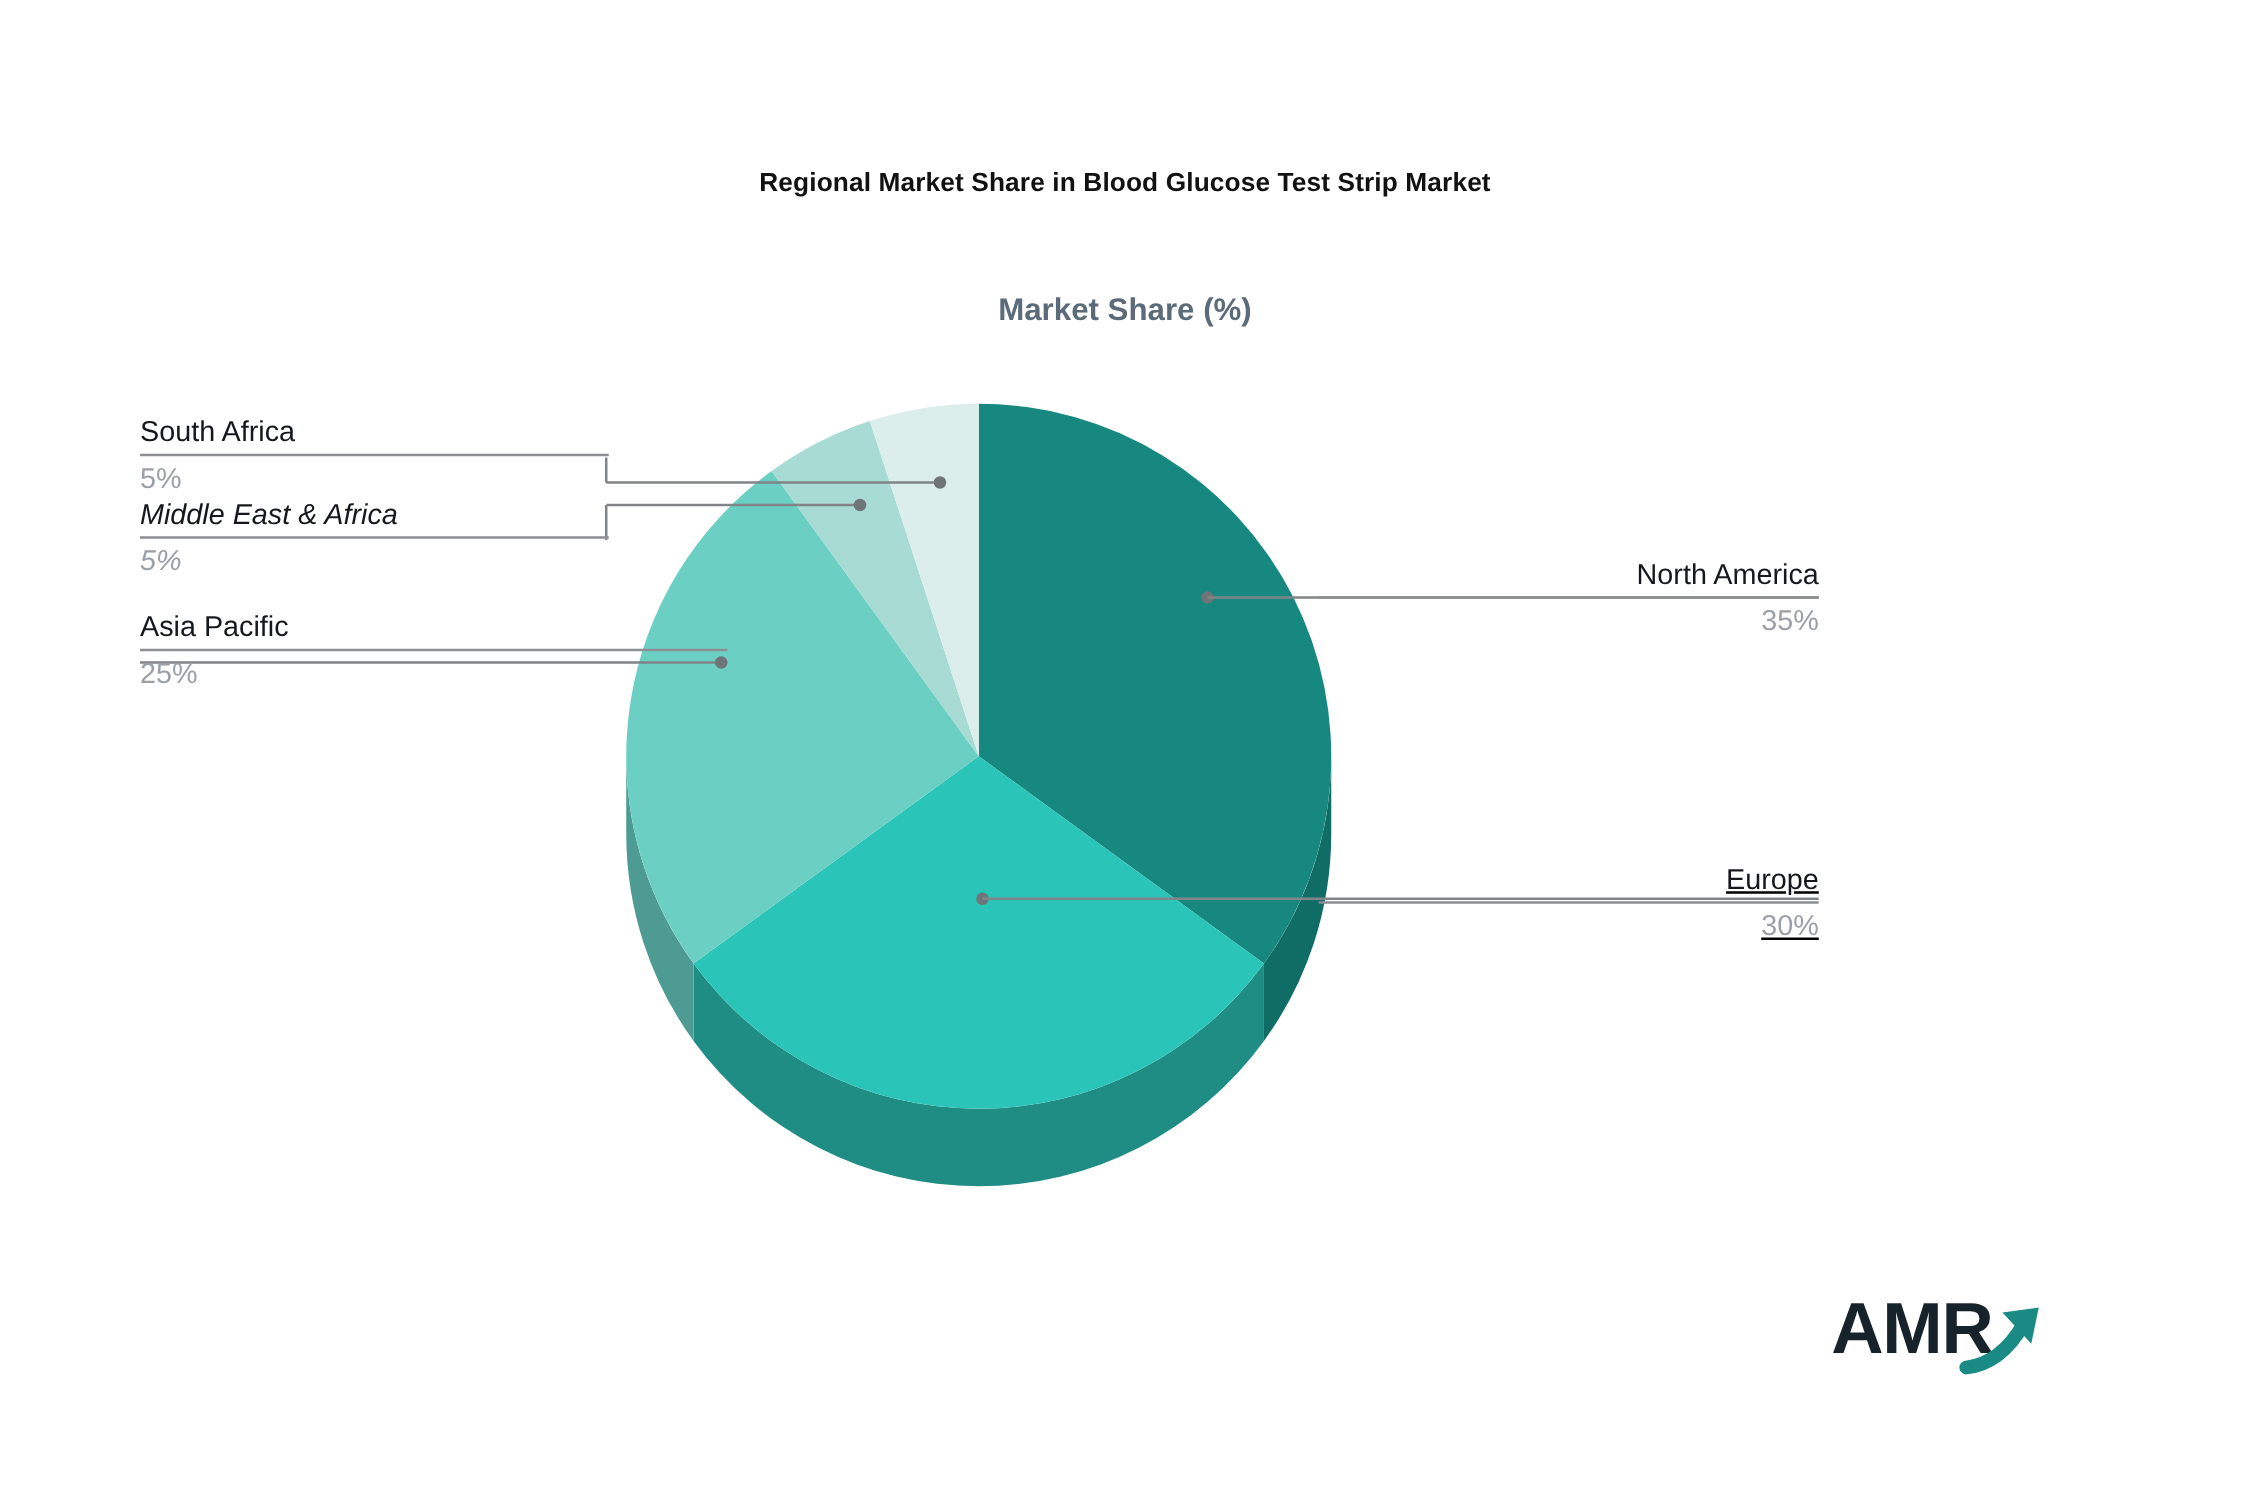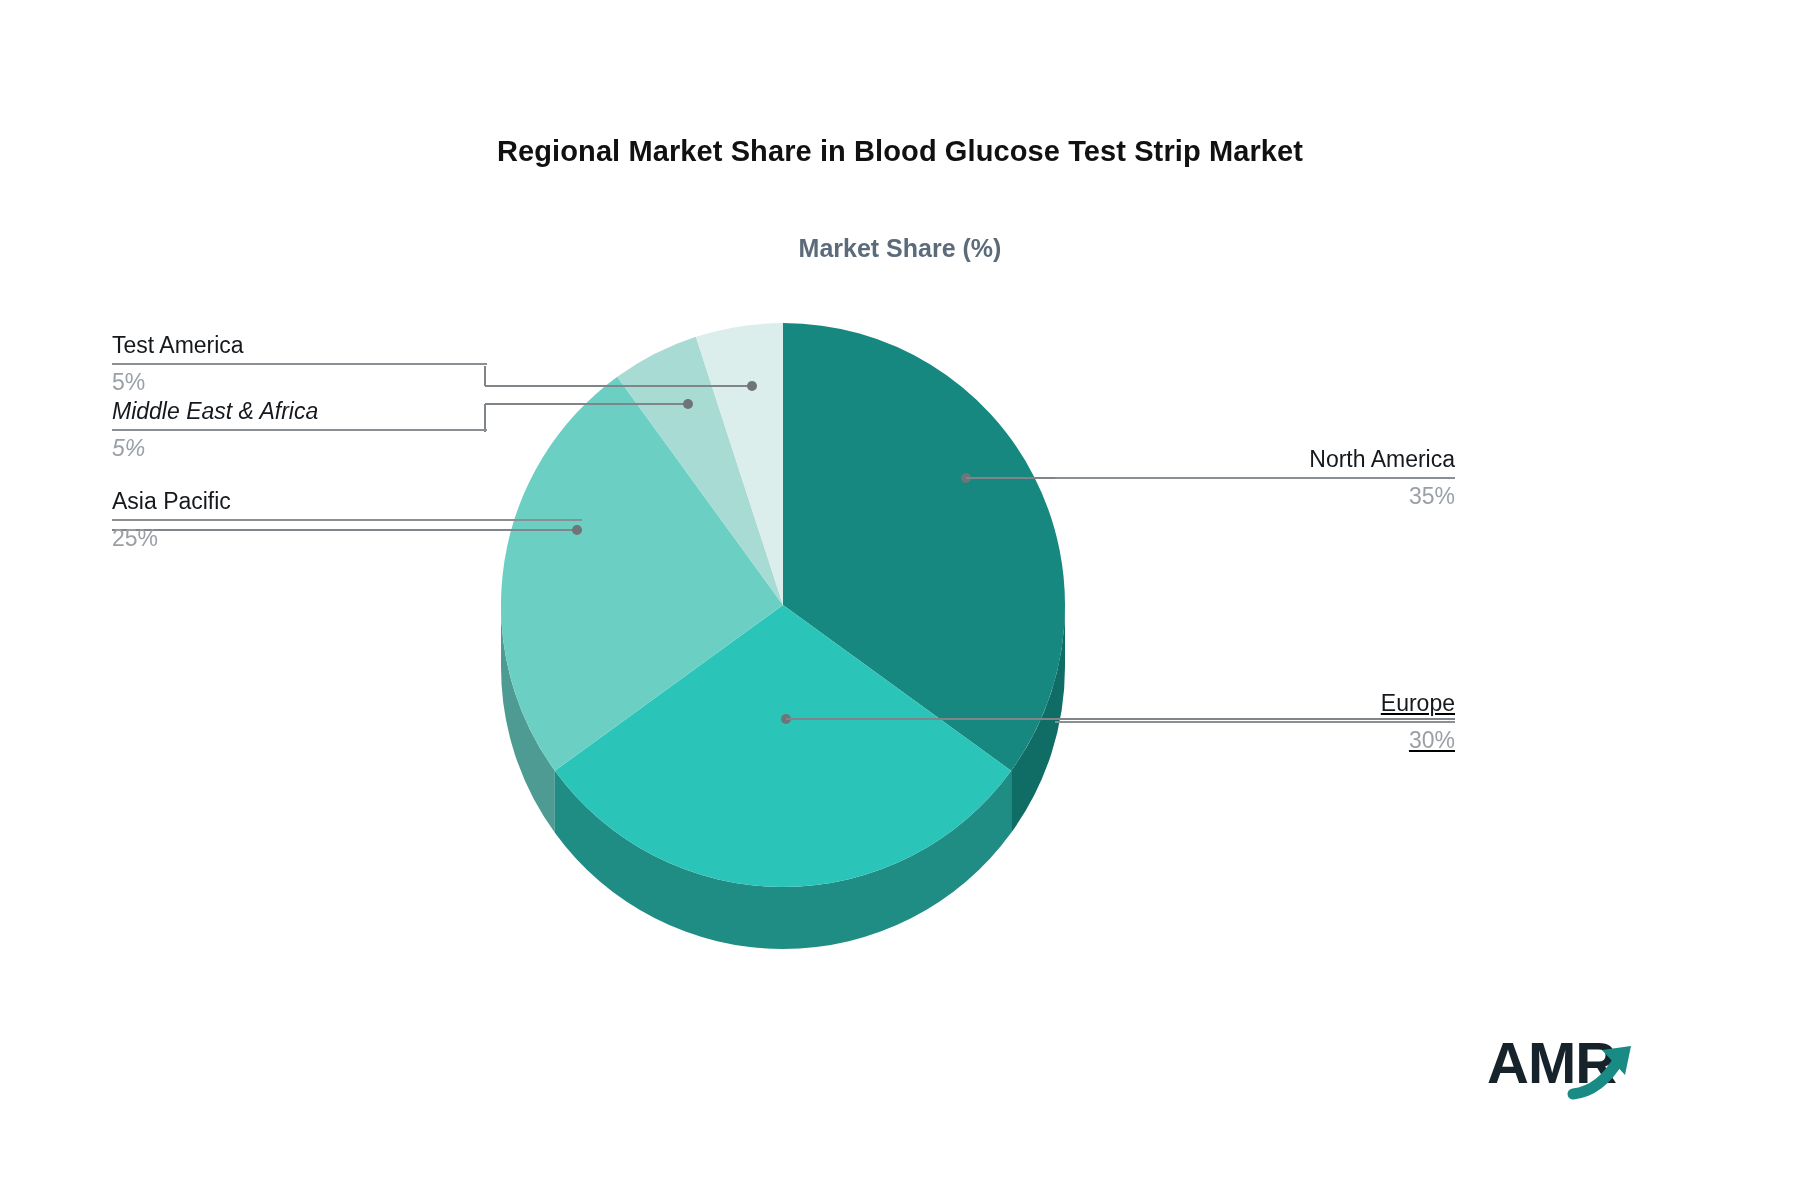--- a/index.html
+++ b/index.html
@@ -22,21 +22,21 @@
     background: #ffffff;
   }
 
   
   .title {
     position: absolute;
     left: 0;
     top: 135px;
     width: 1800px;
     text-align: center;
-    font-size: 29px;
+    font-size: 21px;
     font-weight: bold;
     color: #111111;
     letter-spacing: 0.1px;
   }
   .subtitle {
     position: absolute;
     left: 0;
     top: 190px;
     width: 1800px;
     text-align: center;
@@ -91,21 +91,20 @@
   }
   #amr-logo .amr-text {
     position: absolute;
     left: 0;
     top: 0;
     font-size: 58px;
     font-weight: bold;
     color: #16232b;
     letter-spacing: -1px;
     line-height: 62px;
-    margin-left: 22px;
   }
 </style>
 </head>
 <body>
 
 <div id="stage">
 
   <div class="title">Regional Market Share in Blood Glucose Test Strip Market</div>
   <div class="subtitle">Market Share (%)</div>
 
@@ -133,21 +132,21 @@
         <line x1="112" y1="530" x2="577" y2="530" stroke="#808589" stroke-width="2"></line>
         <circle cx="577" cy="530" r="5" fill="#6f7478"></circle>
         <circle cx="966" cy="478" r="5" fill="#6f7478"></circle>
         <line x1="966" y1="478" x2="1455" y2="478" stroke="#808589" stroke-width="2"></line>
         <circle cx="786" cy="719" r="5" fill="#6f7478"></circle>
         <line x1="786" y1="719" x2="1455" y2="719" stroke="#808589" stroke-width="2"></line>
       </g>
   </svg>
 
   <div class="callout left" style="left:112px; top:330px; width:375px;">
-    <div class="cl-name">Test America</div>
+    <div class="cl-name">South Africa</div>
     <div class="cl-rule"></div>
     <div class="cl-value">5%</div>
   </div>
 
   <div class="callout left" style="left:112px; top:396px; width:375px;font-style:italic;">
     <div class="cl-name">Middle East &amp; Africa</div>
     <div class="cl-rule"></div>
     <div class="cl-value">5%</div>
   </div>
 

